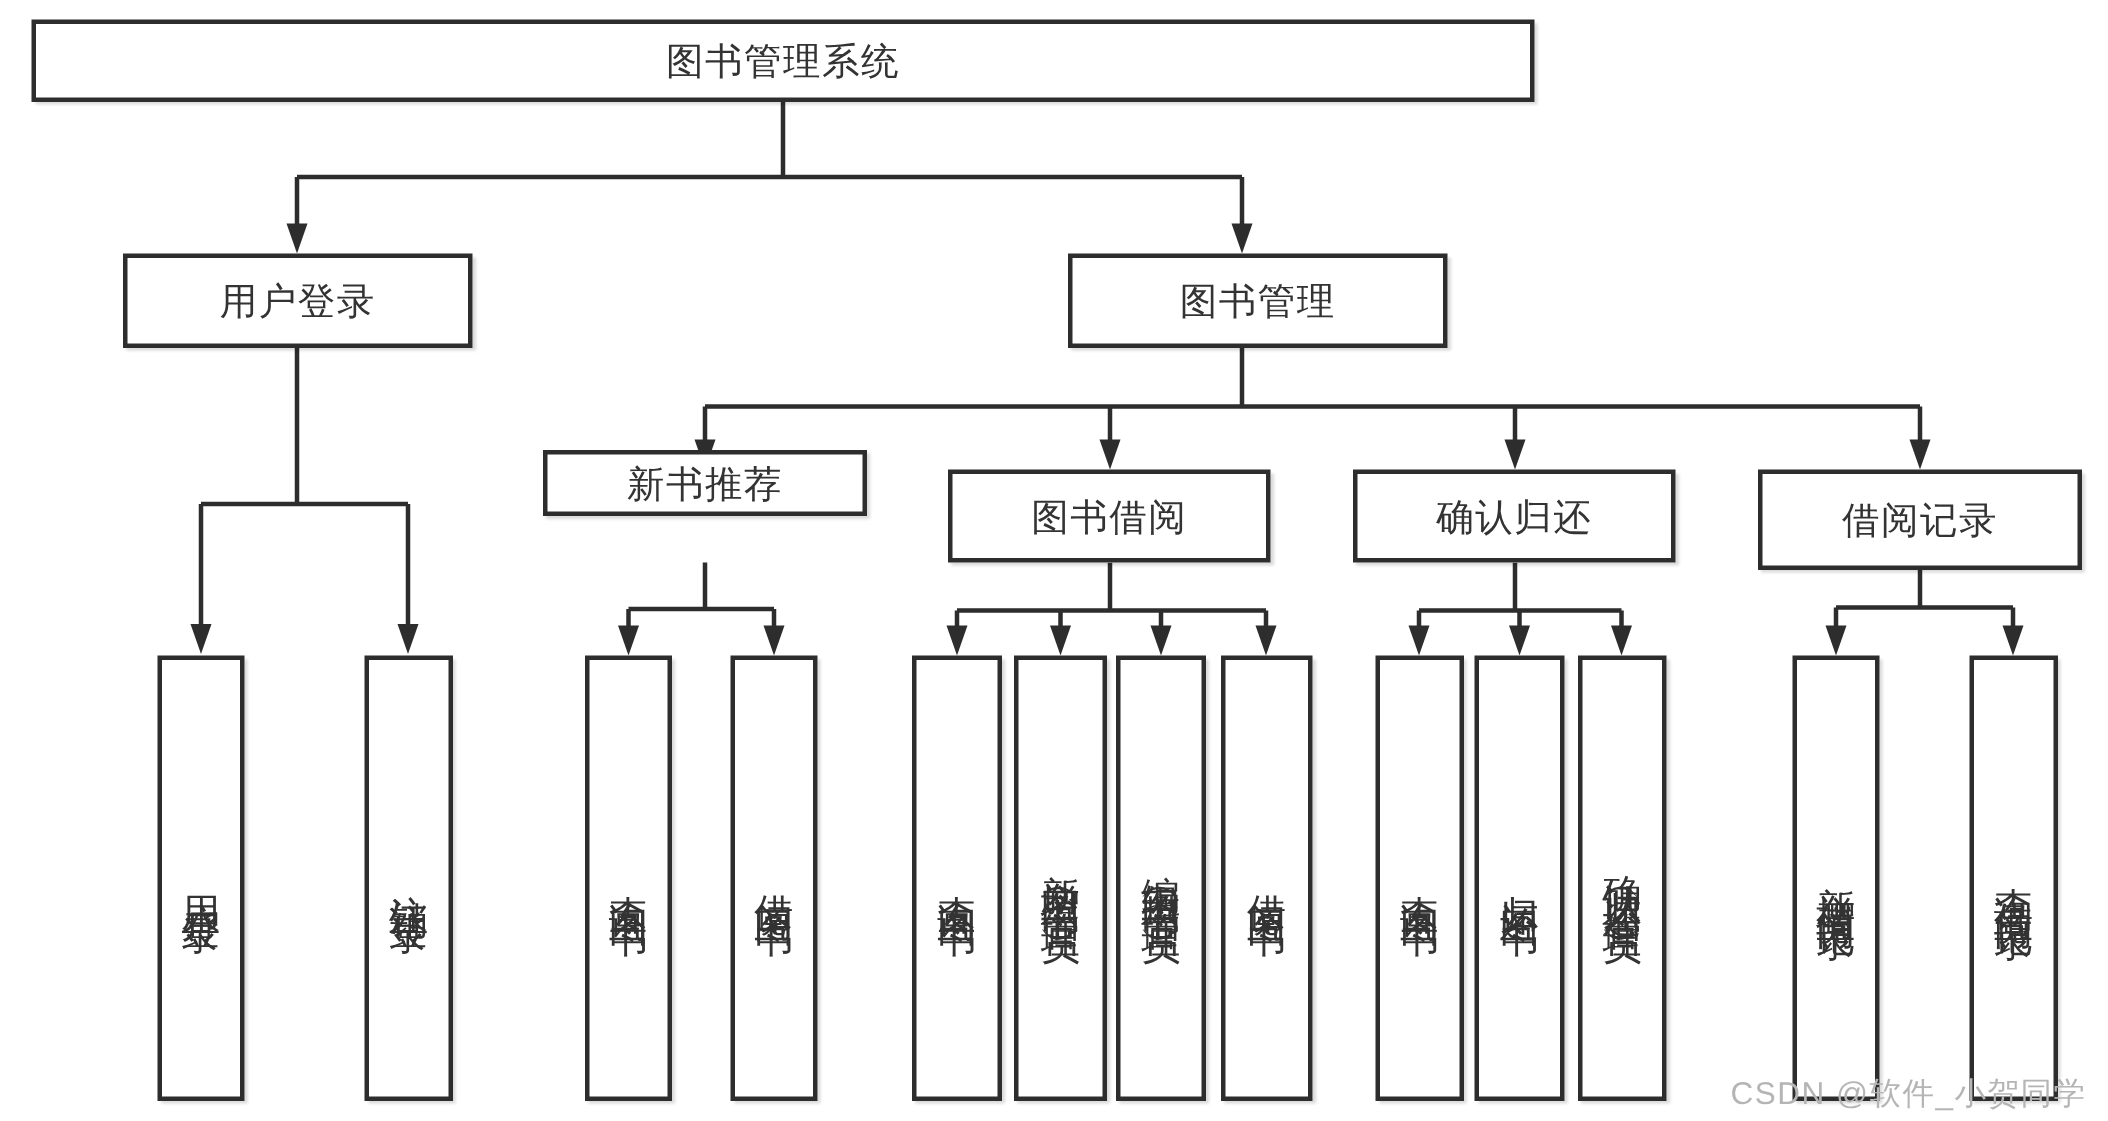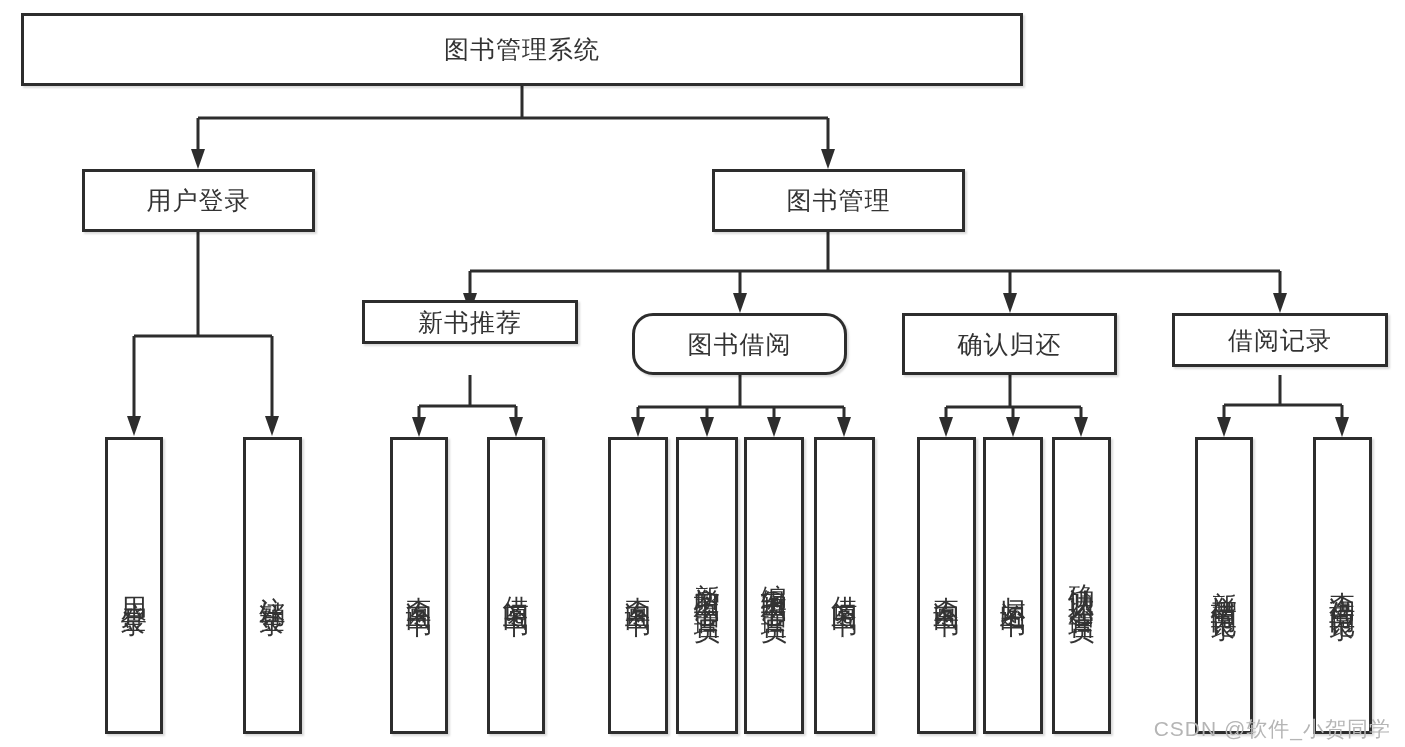--- a/index.html
+++ b/index.html
@@ -71,41 +71,41 @@
       <polygon points="767,417 781,417 774,437"></polygon>
       <polygon points="837,417 851,417 844,437"></polygon>
       <polygon points="939,417 953,417 946,437"></polygon>
       <polygon points="1006,417 1020,417 1013,437"></polygon>
       <polygon points="1074,417 1088,417 1081,437"></polygon>
       <polygon points="1217,417 1231,417 1224,437"></polygon>
       <polygon points="1335,417 1349,417 1342,437"></polygon>
     </g>
   </svg>
 
-  <div class="node h" style="left:21px;top:13px;width:1002px;height:73px;">
+  <div class="node h" style="left:21px;top:13px;width:1002px;height:55px;">
     <span class="label">图书管理系统</span>
   </div>
 
   <div class="node h" style="left:82px;top:169px;width:233px;height:63px;">
     <span class="label">用户登录</span>
   </div>
   <div class="node h" style="left:712px;top:169px;width:253px;height:63px;">
     <span class="label">图书管理</span>
   </div>
 
   <div class="node h" style="left:362px;top:300px;width:216px;height:44px;">
     <span class="label">新书推荐</span>
   </div>
-  <div class="node h" style="left:632px;top:313px;width:215px;height:62px;border-radius:21px;">
+  <div class="node h" style="left:632px;top:313px;width:215px;height:62px;">
     <span class="label">图书借阅</span>
   </div>
   <div class="node h" style="left:902px;top:313px;width:215px;height:62px;">
     <span class="label">确认归还</span>
   </div>
-  <div class="node h" style="left:1172px;top:313px;width:216px;height:54px;">
+  <div class="node h" style="left:1172px;top:313px;width:216px;height:67px;">
     <span class="label">借阅记录</span>
   </div>
 
   <div class="node v" style="left:105px;top:437px;width:58px;height:297px;">
     <span class="label">用户登录</span>
   </div>
   <div class="node v" style="left:243px;top:437px;width:59px;height:297px;">
     <span class="label">注销登录</span>
   </div>
 

